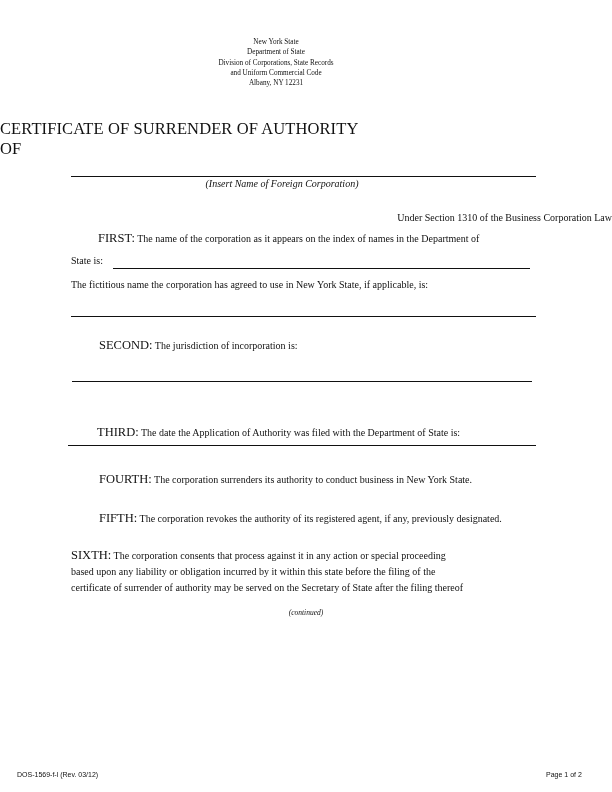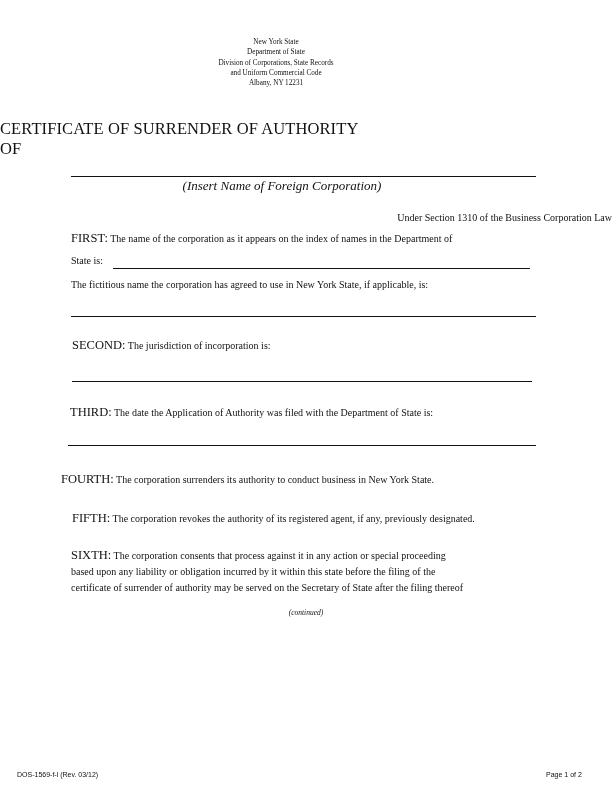--- a/index.html
+++ b/index.html
@@ -32,34 +32,35 @@
       letter-spacing: 0.1px;
     }
     .hline {
       position: absolute;
       height: 0;
       border-top: 1px solid #111111;
     }
     .caption {
       left: 0; width: 564px; top: 178px;
       text-align: center;
-      font-size: 13px;
+      font-size: 10px;
       font-style: italic;
     }
     .under {
       left: 0; width: 612px; top: 212px;
       text-align: right;
       font-size: 10px;
     }
     .para {
       font-size: 10px;
       white-space: nowrap;
     }
     .para .lead {
       font-size: 12.5px;
+      margin-left: 27px;
     }
     .sixth {
       left: 71px; top: 547px;
       font-size: 10px;
       line-height: 16px;
       white-space: nowrap;
     }
     .sixth .lead { font-size: 12.5px; }
     .continued {
       left: 0; width: 612px; top: 608px;
@@ -104,26 +105,26 @@
 <div class="hline" style="left:113px; width:417px; top:268px;"></div>
 
 <div class="abs para" style="left:71px; top:279px;">The fictitious name the corporation has agreed to use in New York State, if applicable, is:</div>
 <div class="hline" style="left:71px; width:465px; top:316px;"></div>
 
 <div class="abs para" style="left:72px; top:338px;">
   <span class="lead">SECOND:</span><span> The jurisdiction of incorporation is:</span>
 </div>
 <div class="hline" style="left:72px; width:460px; top:381px;"></div>
 
-<div class="abs para" style="left:70px; top:405px;">
+<div class="abs para" style="left:70px; top:425px;">
   <span class="lead">THIRD:</span><span> The date the Application of Authority was filed with the Department of State is:</span>
 </div>
 <div class="hline" style="left:68px; width:468px; top:445px;"></div>
 
-<div class="abs para" style="left:61px; top:472px;">
+<div class="abs para" style="left:72px; top:472px;">
   <span class="lead">FOURTH:</span><span> The corporation surrenders its authority to conduct business in New York State.</span>
 </div>
 
 <div class="abs para" style="left:72px; top:511px;">
   <span class="lead">FIFTH:</span><span> The corporation revokes the authority of its registered agent, if any, previously designated.</span>
 </div>
 
 <div class="abs sixth">
   <div><span class="lead">SIXTH:</span><span> The corporation consents that process against it in any action or special proceeding</span></div>
   <div>based upon any liability or obligation incurred by it within this state before the filing of the</div>

